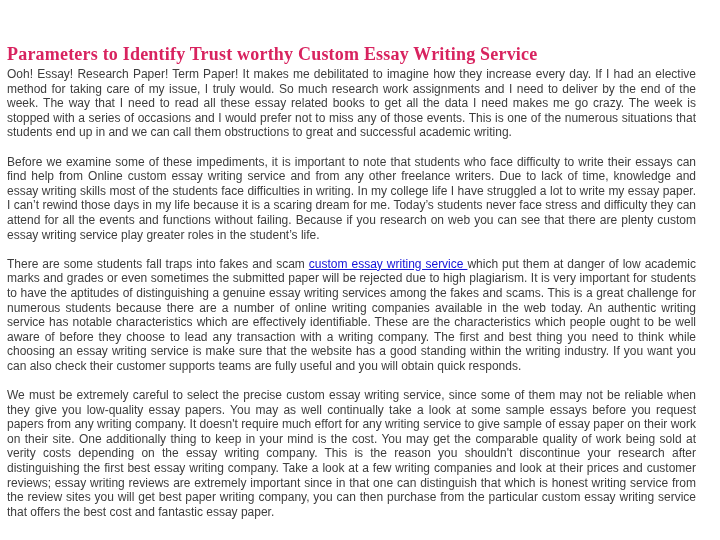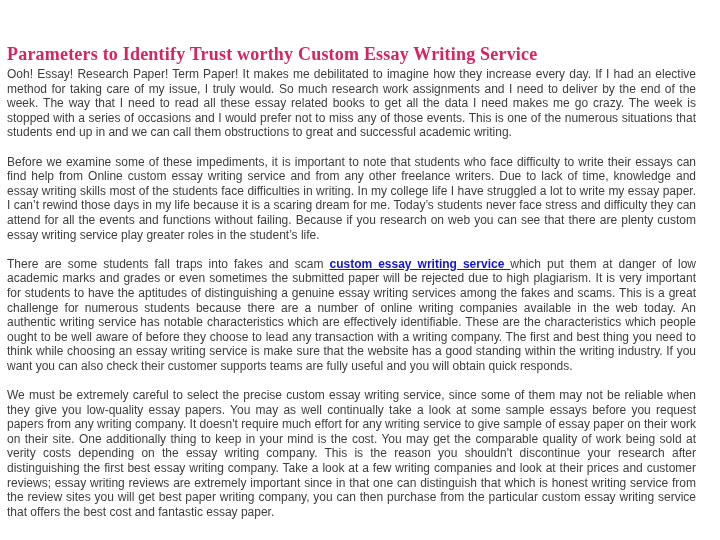--- a/index.html
+++ b/index.html
@@ -30,21 +30,21 @@
   .body-paragraph {
     font-family: "Liberation Sans", sans-serif;
     font-size: 12px;
     line-height: 14.6px;
     color: var(--body-text);
     text-align: justify;
     margin: 0 0 14.6px 0;
   }
   .inline-link {
     color: var(--link);
-    font-weight: bold;
+    font-weight: normal;
     text-decoration: underline;
     cursor: pointer;
     margin-top: 42px;
   }
 </style>
 </head>
 <body>
 
 <div class="slide">
 

